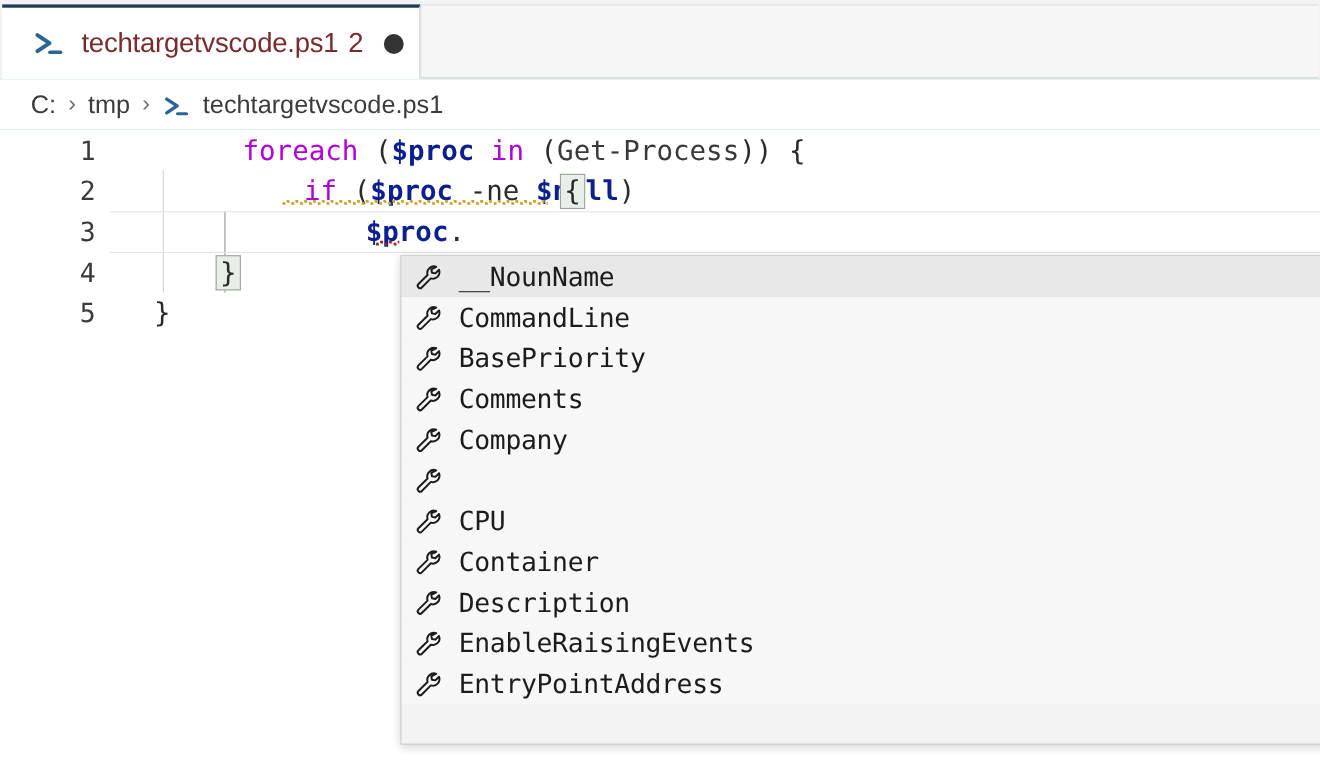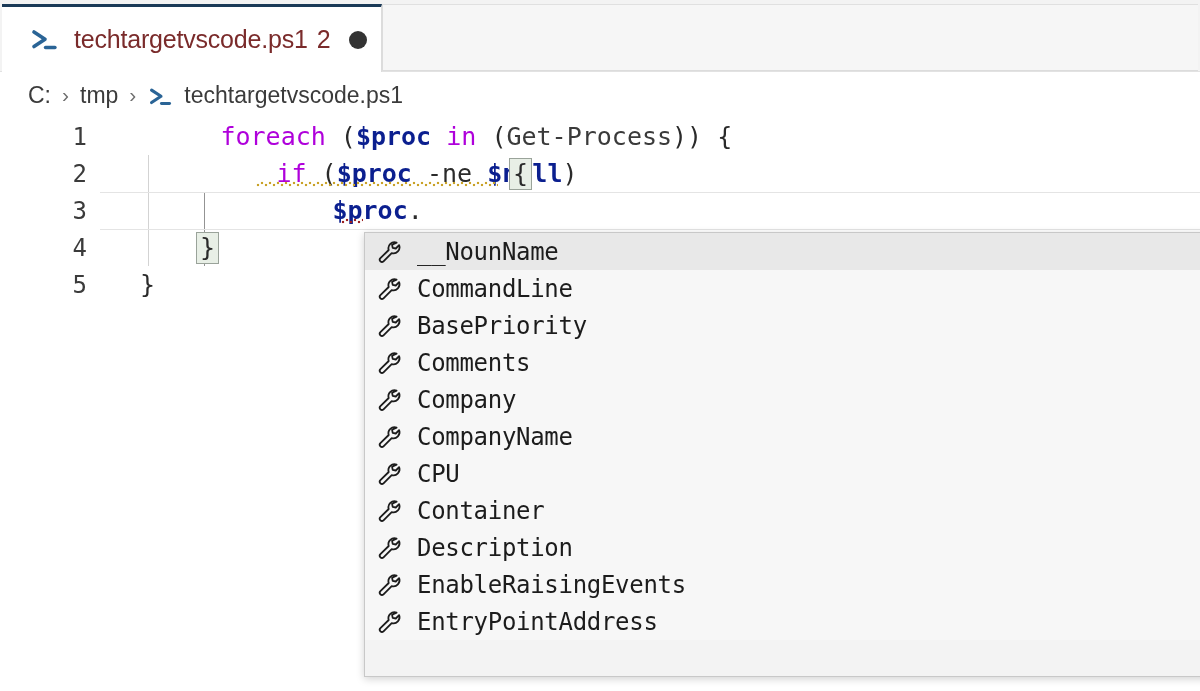--- a/index.html
+++ b/index.html
@@ -357,21 +357,20 @@
           </svg>
         </span>
         <span class="suggest-label">Company</span>
       </div>
       <div class="suggest-row">
         <span class="wrench">
           <svg width="28" height="28" viewBox="0 0 28 28">
             <path d="M20.6 4.6a6 6 0 0 0-7.9 7.4L4.4 20.2a2.2 2.2 0 0 0 0 3.1 2.2 2.2 0 0 0 3.1 0l8.2-8.2a6 6 0 0 0 7.4-7.9l-3.3 3.3-3.1-.6-.6-3.1z" fill="none" stroke="#1c1c1c" stroke-width="1.8" stroke-linejoin="round"></path>
           </svg>
         </span>
-        <span class="suggest-label">CompanyName</span>
       </div>
       <div class="suggest-row">
         <span class="wrench">
           <svg width="28" height="28" viewBox="0 0 28 28">
             <path d="M20.6 4.6a6 6 0 0 0-7.9 7.4L4.4 20.2a2.2 2.2 0 0 0 0 3.1 2.2 2.2 0 0 0 3.1 0l8.2-8.2a6 6 0 0 0 7.4-7.9l-3.3 3.3-3.1-.6-.6-3.1z" fill="none" stroke="#1c1c1c" stroke-width="1.8" stroke-linejoin="round"></path>
           </svg>
         </span>
         <span class="suggest-label">CPU</span>
       </div>
       <div class="suggest-row">

